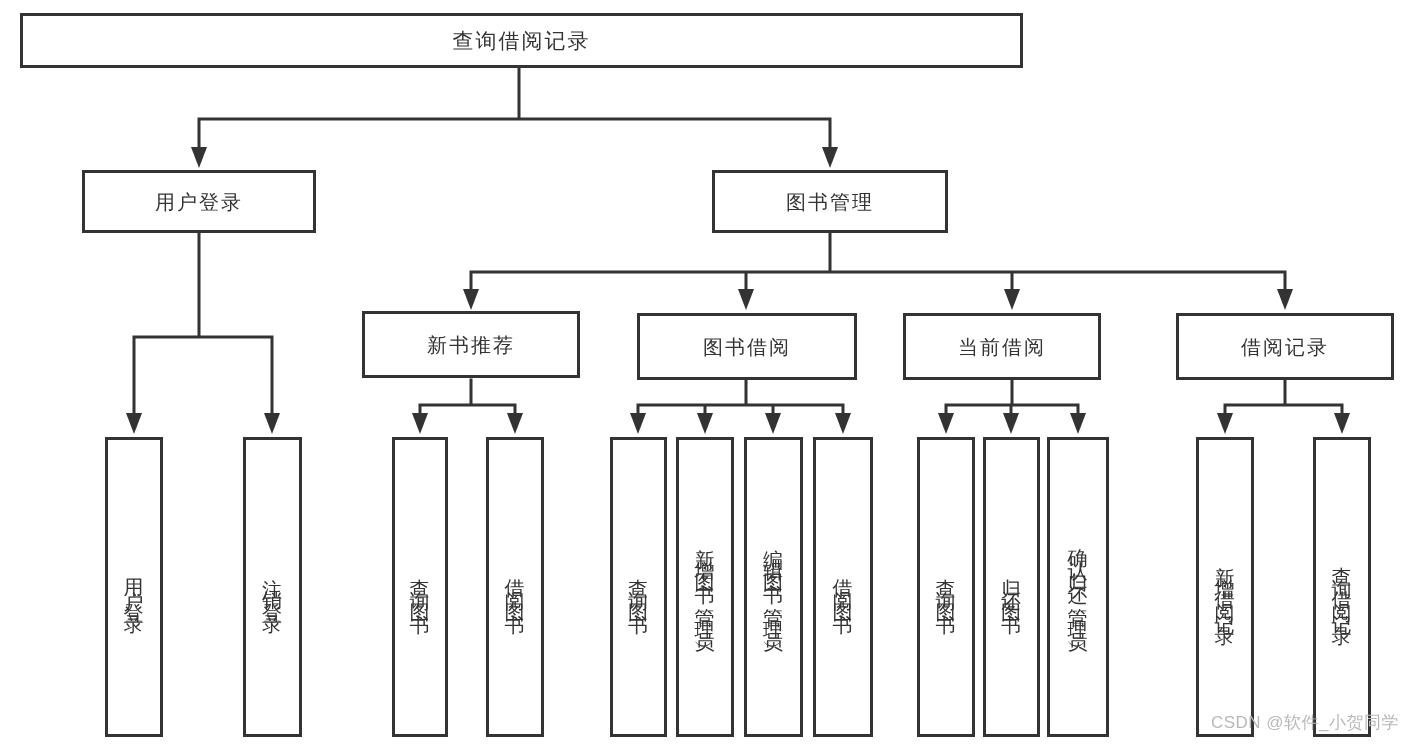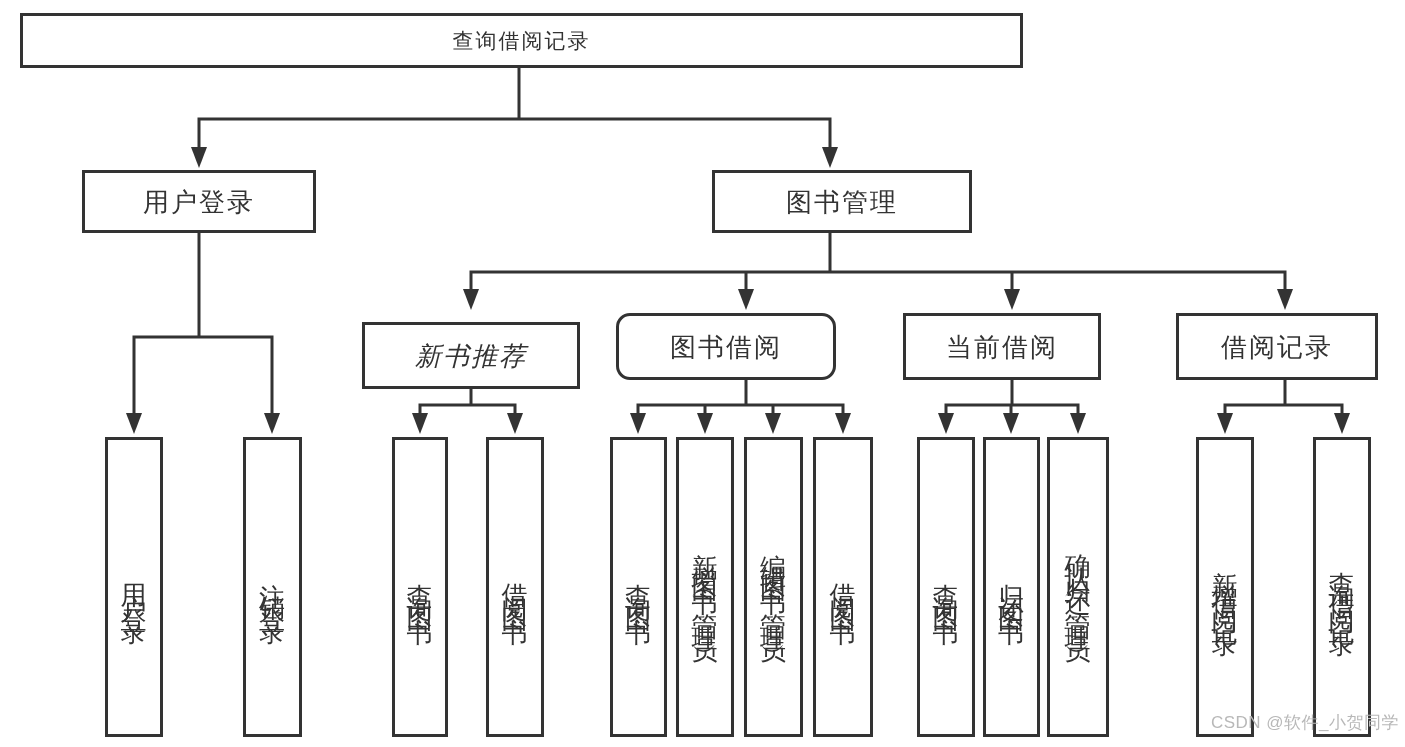--- a/index.html
+++ b/index.html
@@ -18,21 +18,21 @@
   }
   .node {
     position: absolute;
     box-sizing: border-box;
     border: 3px solid #333333;
     background: #ffffff;
     color: #333333;
     display: flex;
     align-items: center;
     justify-content: center;
-    font-size: 26px;
+    font-size: 20px;
     letter-spacing: 2px;
     line-height: 1;
   }
   .node.root { font-size: 21px; }
   .node .lbl { white-space: nowrap; }
   .vnode .lbl {
     writing-mode: vertical-rl;
     text-orientation: mixed;
     letter-spacing: 12px;
     white-space: nowrap;
@@ -85,34 +85,34 @@
     </g>
   </svg>
 
   <div class="node root" style="left:20px; top:13px; width:1003px; height:55px;">
     <span class="lbl">查询借阅记录</span>
   </div>
 
   <div class="node" style="left:82px; top:170px; width:234px; height:63px;">
     <span class="lbl">用户登录</span>
   </div>
-  <div class="node" style="left:712px; top:170px; width:260px; height:63px;">
+  <div class="node" style="left:712px; top:170px; width:236px; height:63px;">
     <span class="lbl">图书管理</span>
   </div>
 
-  <div class="node" style="left:362px; top:322px; width:218px; height:67px;font-style:italic;">
+  <div class="node" style="left:362px; top:311px; width:218px; height:67px;">
     <span class="lbl">新书推荐</span>
   </div>
-  <div class="node" style="left:616px; top:313px; width:220px; height:67px;border-radius:14px;">
+  <div class="node" style="left:637px; top:313px; width:220px; height:67px;">
     <span class="lbl">图书借阅</span>
   </div>
   <div class="node" style="left:903px; top:313px; width:198px; height:67px;">
     <span class="lbl">当前借阅</span>
   </div>
-  <div class="node" style="left:1176px; top:313px; width:202px; height:67px;text-align:center;">
+  <div class="node" style="left:1176px; top:313px; width:218px; height:67px;text-align:center;">
     <span class="lbl">借阅记录</span>
   </div>
 
   <div class="node vnode" style="left:105px; top:437px; width:58px; height:300px;">
     <span class="lbl">用户登录</span>
   </div>
   <div class="node vnode" style="left:243px; top:437px; width:59px; height:300px;">
     <span class="lbl">注销登录</span>
   </div>
 

